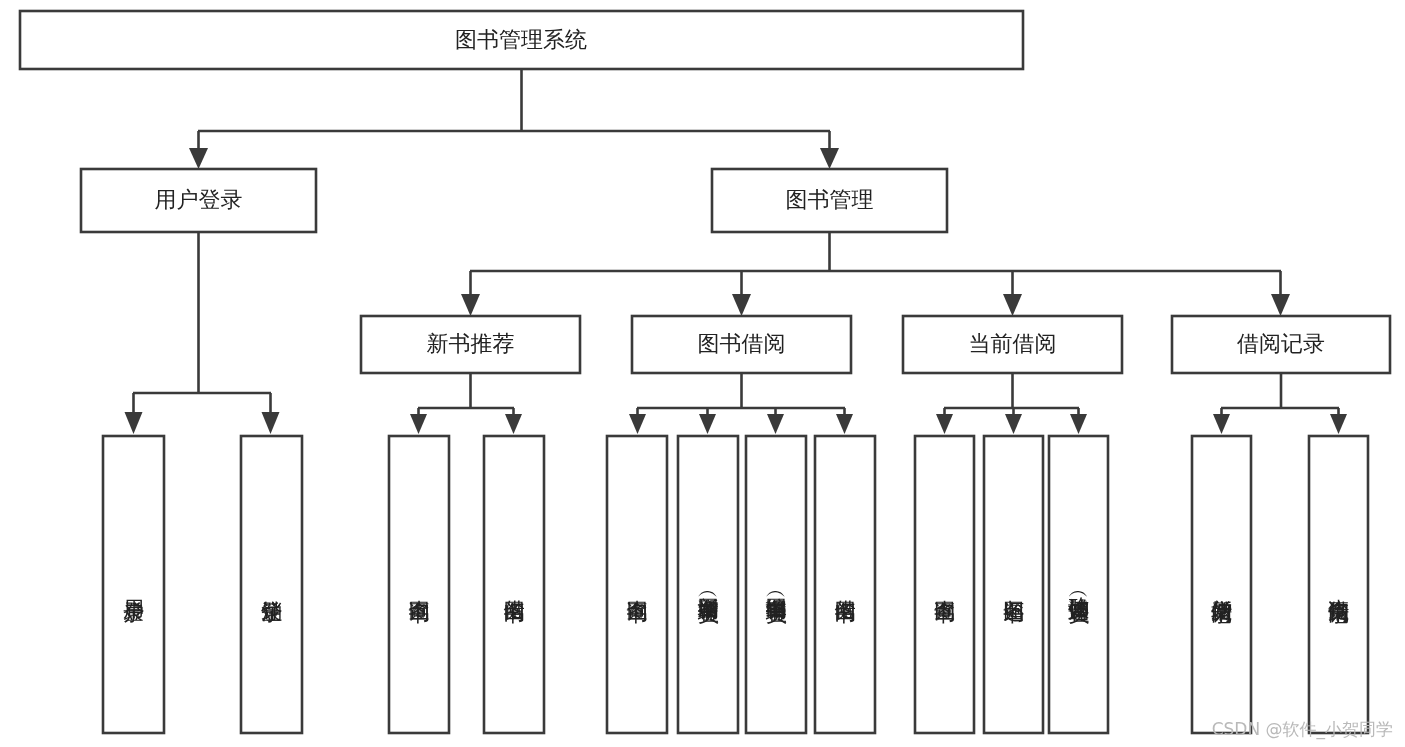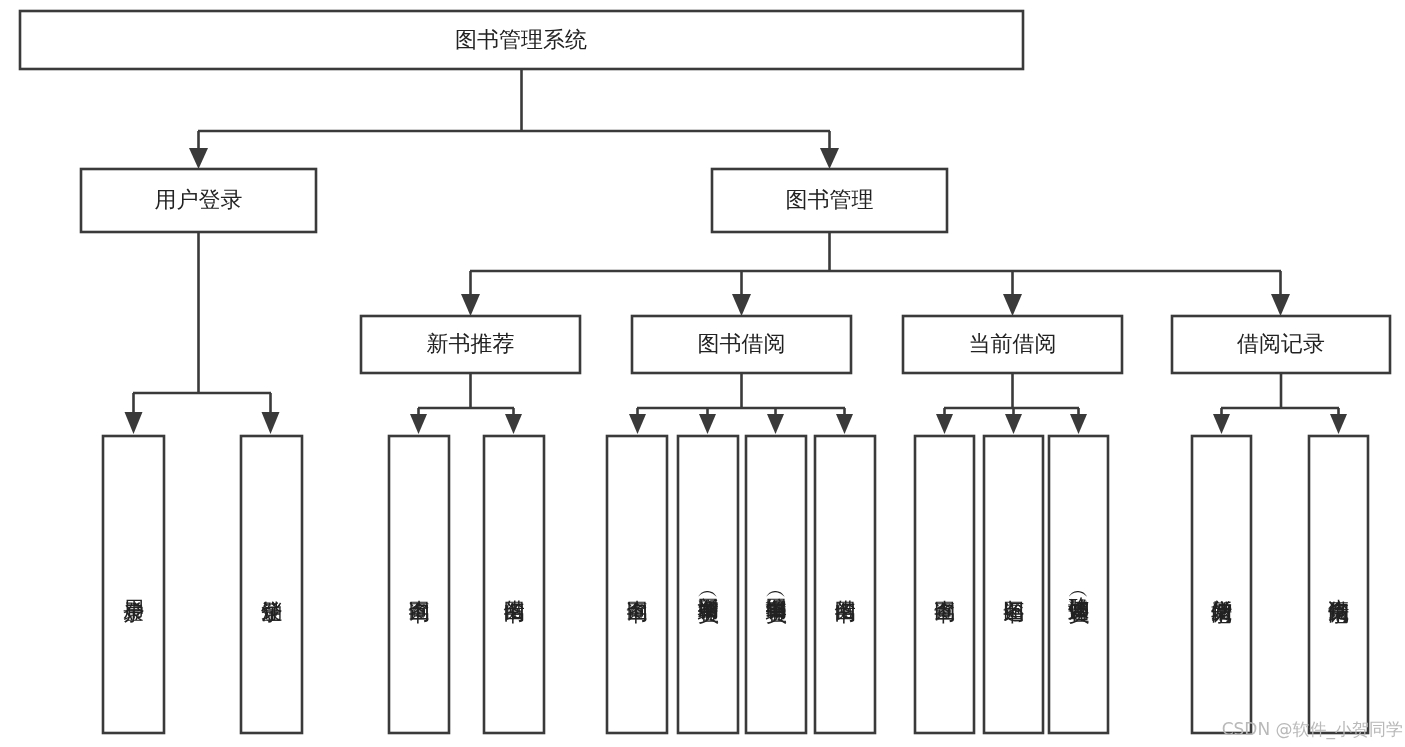--- a/index.html
+++ b/index.html
@@ -59,21 +59,21 @@
     letter-spacing: 1px;
     display: flex;
     align-items: center;
     justify-content: center;
     text-align: center;
     pointer-events: none;
     white-space: nowrap;
   }
   .watermark {
     position: absolute;
-    right: 2px;
+    right: 12px;
     bottom: 6px;
     font-family: "DejaVu Sans", "Liberation Sans", sans-serif;
     font-size: 17px;
     color: #b9b9b9;
     white-space: nowrap;
   }
 </style>
 </head>
 <body>
 

